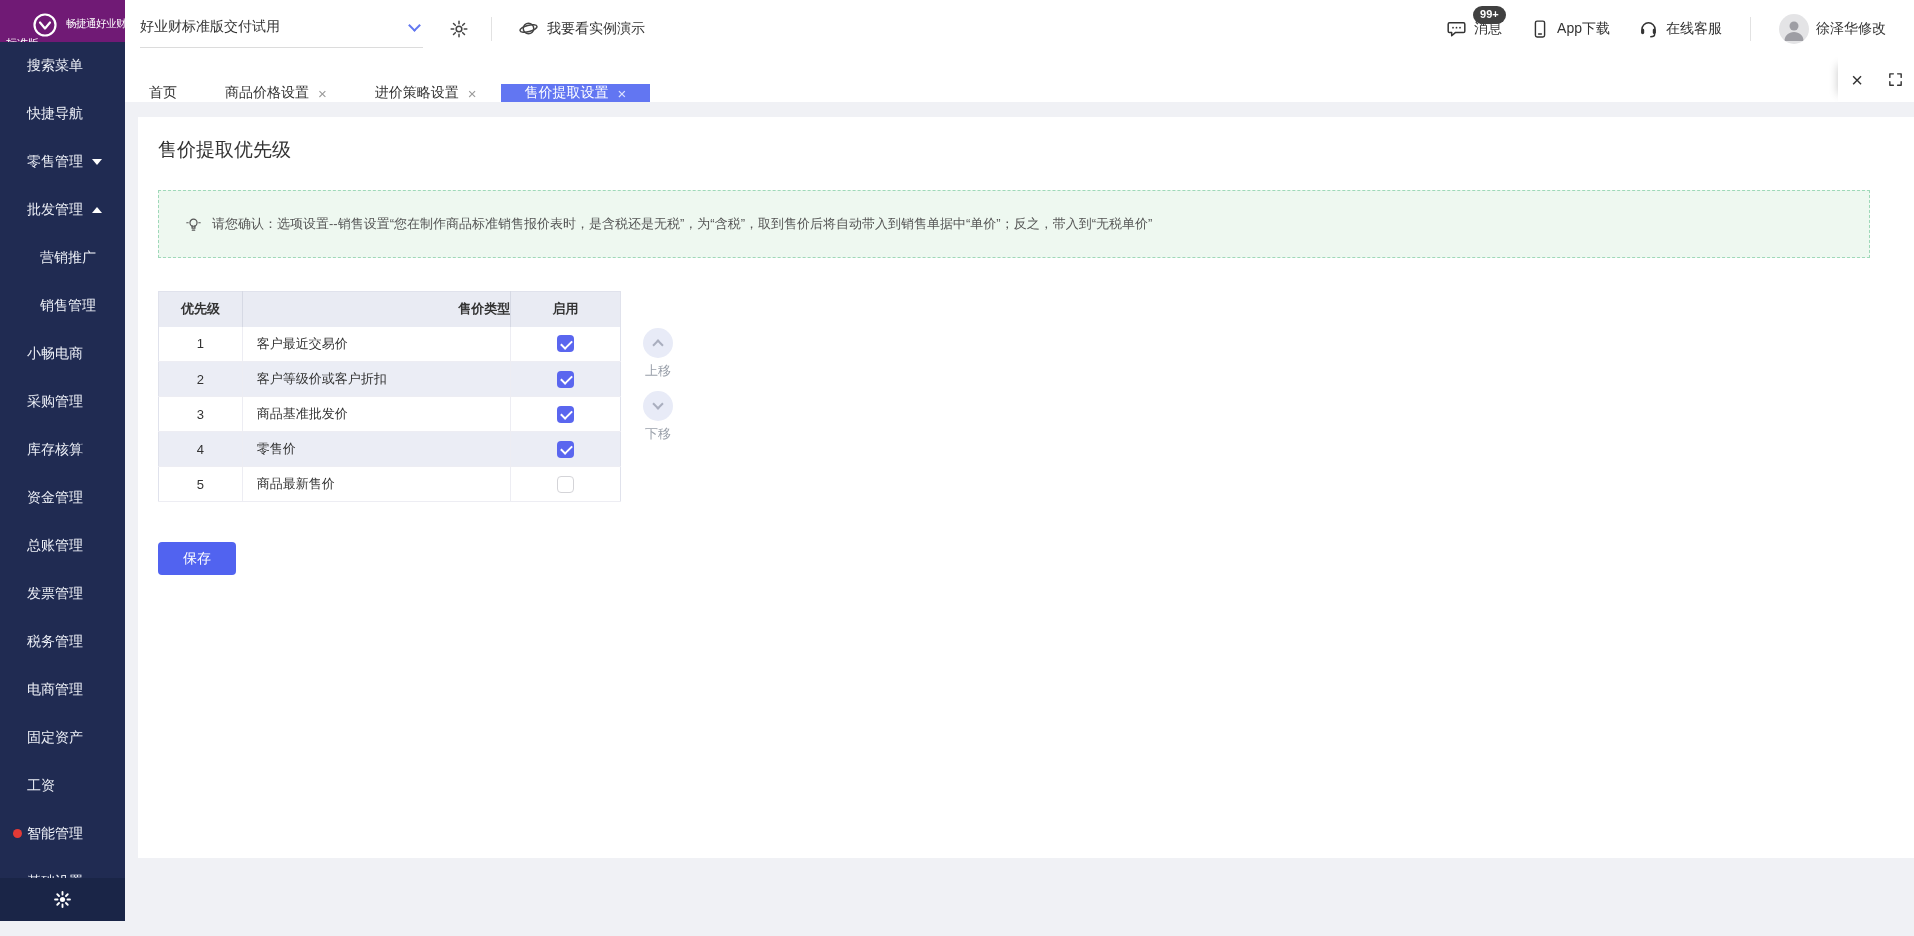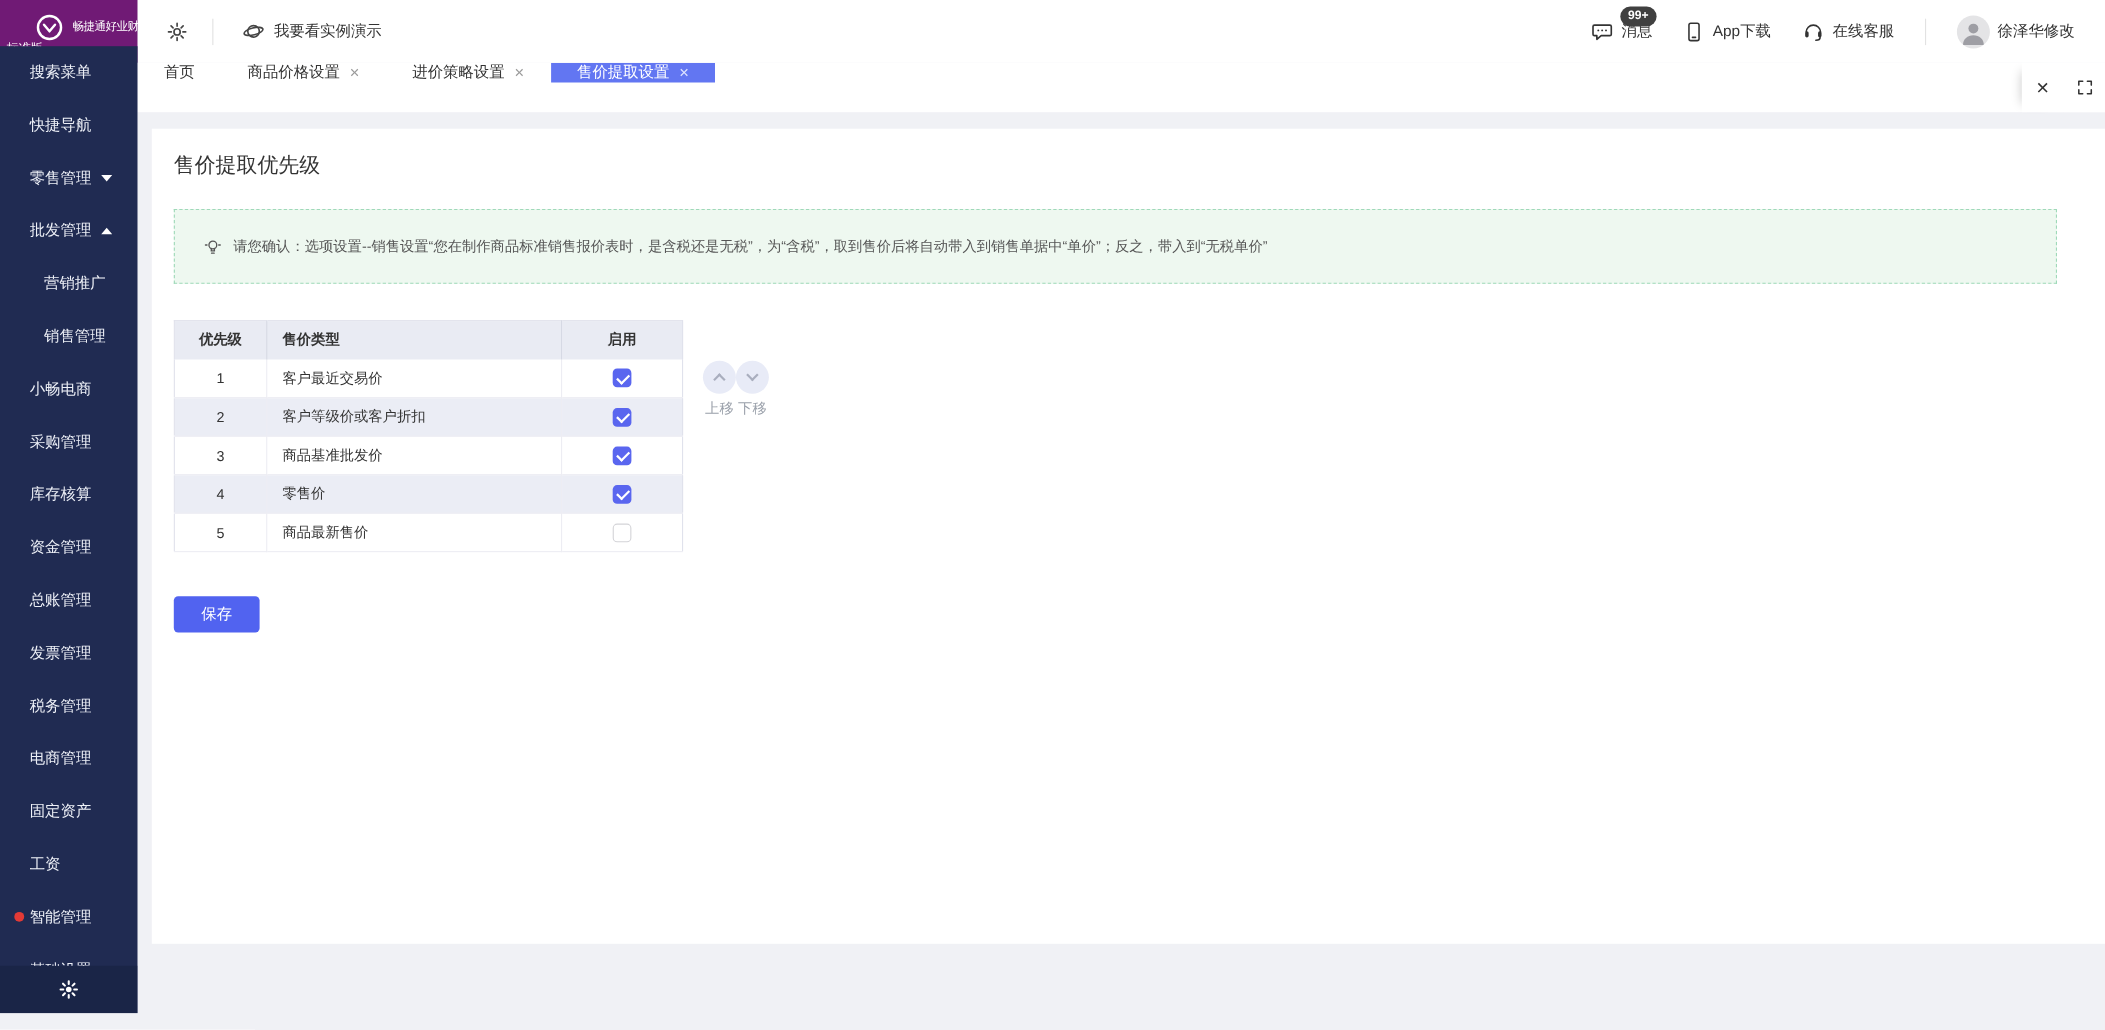--- a/index.html
+++ b/index.html
@@ -31,54 +31,54 @@
   .menu-item { height:48px; flex:0 0 48px; display:flex; align-items:center; padding-left:27px; color:#edf0f7; font-size:14px; cursor:pointer; position:relative; white-space:nowrap; }
   .menu-item.sub { padding-left:40px; }
   .tri { margin-left:9px; width:0; height:0; }
   .tri.down { border-left:5px solid transparent; border-right:5px solid transparent; border-top:6px solid #fff; }
   .tri.up { border-left:5px solid transparent; border-right:5px solid transparent; border-bottom:6px solid #fff; }
   .red-dot { position:absolute; left:13px; top:19px; width:9px; height:9px; border-radius:50%; background:#e33a36; }
   .sidebar-footer { position:absolute; bottom:0; left:0; width:125px; height:43px; background:#1a2547; display:flex; align-items:center; justify-content:center; cursor:pointer; z-index:4; }
 
   
   .tabbar { position:absolute; top:57px; left:125px; width:1789px; height:45px; background:#fff; display:flex; align-items:stretch; z-index:1; }
-  .tabs { display:flex; align-items:flex-start; flex:1; overflow:hidden; }
+  .tabs { display:flex; align-items:flex-end; flex:1; overflow:hidden; }
   .tab { display:flex; align-items:center; gap:9px; padding:0 24px; font-size:14px; color:#333; cursor:pointer; white-space:nowrap; }
   .tab.active { background:#6276f2; color:#fff; }
   .tab-close { font-size:15px; color:#9a9a9a; line-height:1; }
   .tab.active .tab-close { color:#dfe4ff; }
   .tabbar-actions { display:flex; align-items:stretch; flex:0 0 auto; }
   .tab-action { width:38px; display:flex; align-items:center; justify-content:center; cursor:pointer; background:#fff; }
   .tab-action.first { box-shadow:-8px 0 10px -8px rgba(0,0,0,.22); }
   .close-all-glyph { font-size:20px; color:#333; line-height:1; }
 
   
   .content { position:absolute; top:102px; left:125px; width:1789px; height:834px; background:#f0f1f5; }
   .panel { position:absolute; top:15px; left:13px; width:1776px; height:741px; background:#fff; }
   .page-title { position:absolute; top:20px; left:20px; font-size:19px; color:#333; }
   .notice { position:absolute; top:73px; left:20px; width:1712px; height:68px; background:#eef8f0; border:1px dashed #9fd9b9; display:flex; align-items:center; padding:0 26px; gap:10px; font-size:13px; color:#555; }
 
   .table-wrap { position:absolute; top:174px; left:20px; width:463px; }
   table.price-table { border-collapse:collapse; width:463px; font-size:13px; color:#333; border:1px solid #e0e2ec; }
   .price-table th { height:35px; background:#e9ebf3; font-weight:bold; border-right:1px solid #d6d9e4;margin-left:43px; }
   .price-table th:last-child { border-right:none; }
   .price-table th.col-priority { width:84px; text-align:center; }
-  .price-table th.col-type { width:269px; text-align:left; padding-left:14px; }
+  .price-table th.col-type { width:269px; text-align:right; padding-left:14px; }
   .price-table th.col-enable { width:110px; text-align:center; }
   .price-table td { height:35px; border-bottom:1px solid #ededf3; border-right:1px solid #ededf3; background:#fff; }
   .price-table td:last-child { border-right:none; }
   .price-table tr.shade td { background:#ebedf5; }
   .price-table td.cell-priority { text-align:center; }
   .price-table td.cell-type { padding-left:14px; }
   .checkbox { width:17px; height:17px; border-radius:4px; margin:0 auto; position:relative; cursor:pointer; }
   .checkbox.checked { background:#5a66ef; }
   .checkbox.checked::after { content:""; position:absolute; left:5.5px; top:2.5px; width:5px; height:9px; border-right:2px solid #fff; border-bottom:2px solid #fff; transform:rotate(45deg); }
   .checkbox.unchecked { background:#fff; border:1px solid #d4d4d8; }
 
-  .move-controls { position:absolute; left:501px; top:211px; width:38px; display:flex; flex-direction:row; align-items:center; }
+  .move-controls { position:absolute; left:501px; top:211px; width:38px; display:flex; flex-direction:column; align-items:center; }
   .move-group { display:flex; flex-direction:column; align-items:center; margin-bottom:11px; }
   .move-circle { width:30px; height:30px; border-radius:50%; background:#e8ebf7; display:flex; align-items:center; justify-content:center; cursor:pointer; }
   .chev { width:8px; height:8px; border-left:2px solid #a9aebe; border-top:2px solid #a9aebe; }
   .chev.up { transform:rotate(45deg); margin-top:4px; }
   .chev.down { transform:rotate(225deg); margin-top:-4px; }
   .move-label { margin-top:4px; font-size:13px; color:#9aa0aa; }
 
   .save-btn { position:absolute; left:20px; top:425px; width:78px; height:33px; background:#5163f0; border:none; border-radius:4px; color:#fff; font-size:14px; cursor:pointer; font-family:inherit; }
 
   svg { display:block; }
@@ -91,20 +91,24 @@
     <span class="logo-circle">
       <svg width="28" height="28" viewBox="0 0 28 28" fill="none" stroke="#fff" stroke-width="2.2">
         <circle cx="14" cy="14" r="10.5"></circle>
         <path d="M9 11.5l5 6 5-6" stroke-linecap="round" stroke-linejoin="round"></path>
       </svg>
     </span>
     <span class="logo-name">畅捷通好业财</span>
     <span class="logo-edition">标准版</span>
   </div>
 
+  <div class="workspace">
+    <span class="workspace-text">好业财标准版交付试用</span>
+    <span class="chev-blue"></span>
+  </div>
 
   <div class="icon-btn top-gear">
     <svg width="20" height="20" viewBox="0 0 24 24" fill="none" stroke="#444" stroke-width="1.8" stroke-linecap="round">
       <circle cx="12" cy="12" r="3.4"></circle>
       <path d="M12 2.6v3.1M12 18.3v3.1M2.6 12h3.1M18.3 12h3.1M5.4 5.4l2.2 2.2M16.4 16.4l2.2 2.2M18.6 5.4l-2.2 2.2M7.6 16.4l-2.2 2.2"></path>
     </svg>
   </div>
 
   <div class="v-divider"></div>
 

